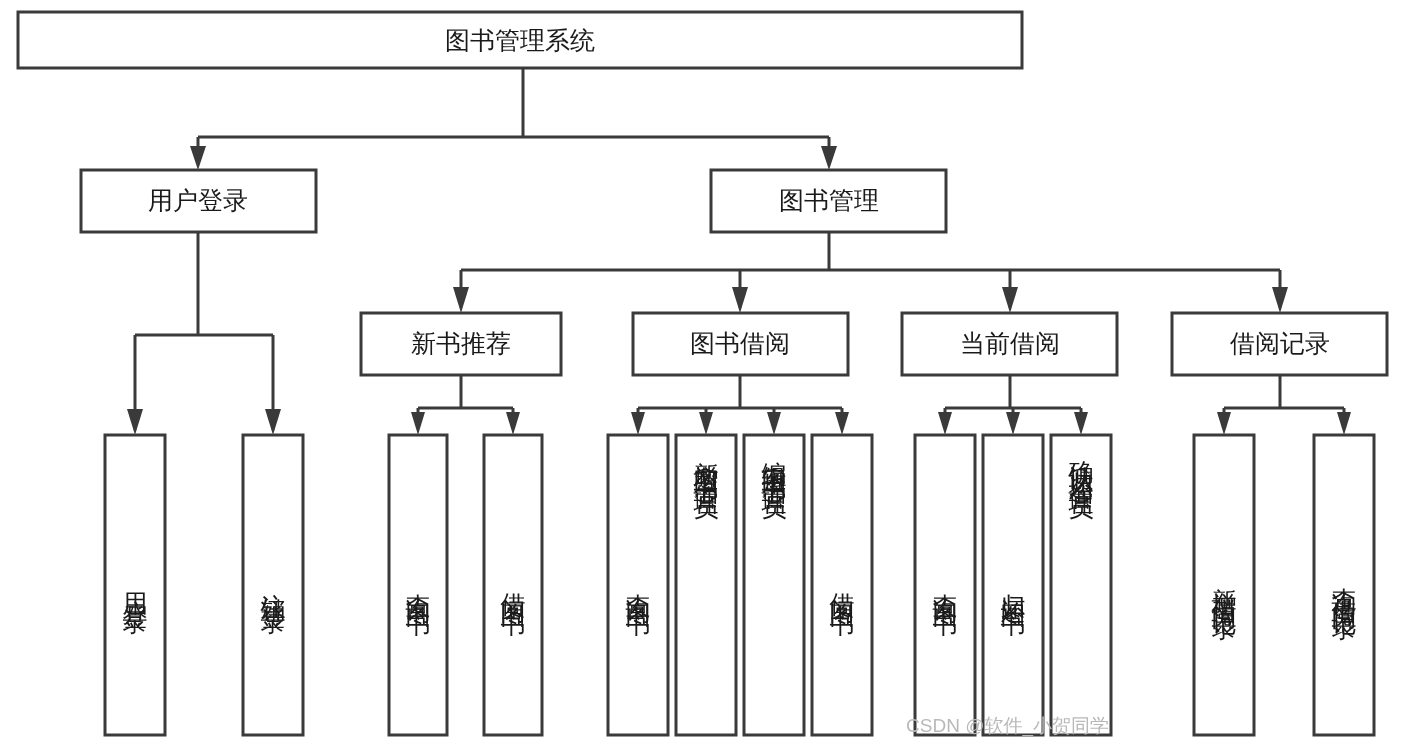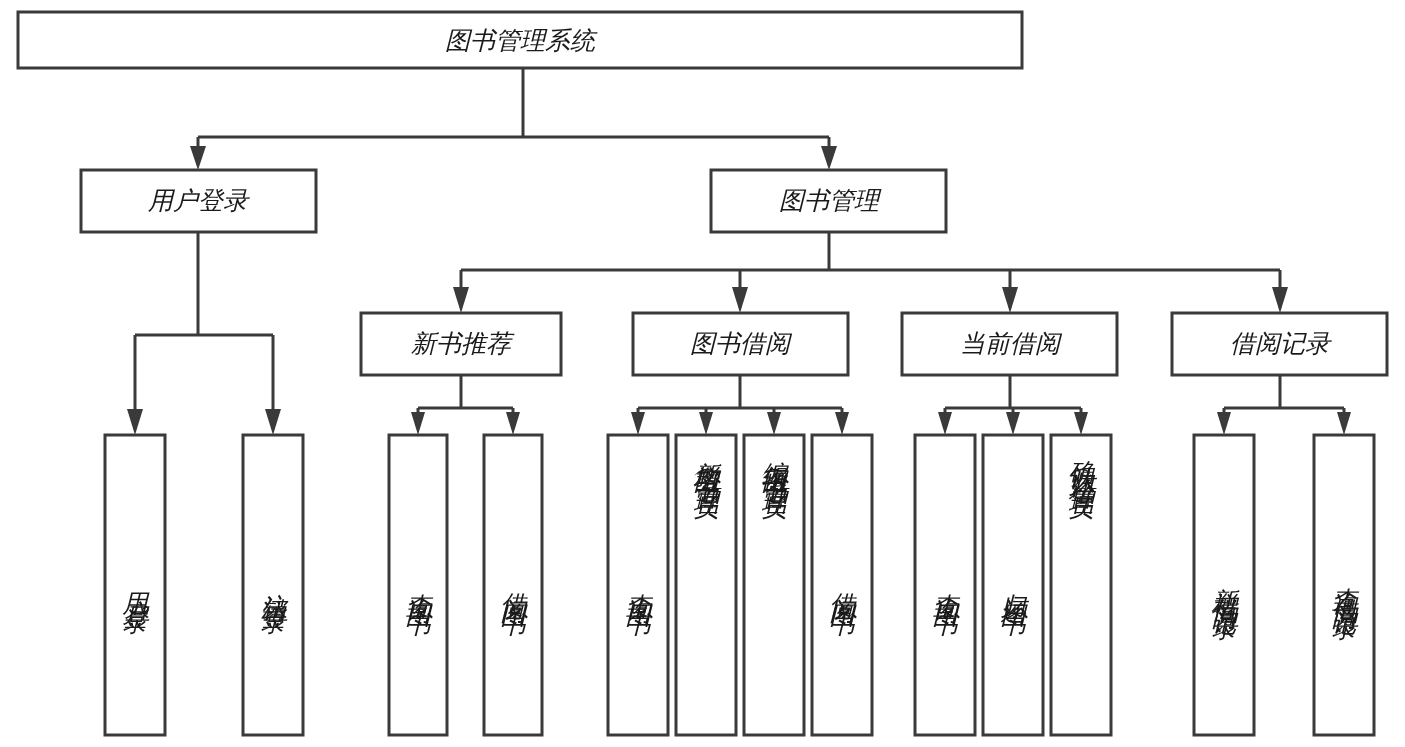--- a/index.html
+++ b/index.html
@@ -1,20 +1,20 @@
 <!DOCTYPE html>
 <html><head>
 <meta charset="utf-8">
 <style>
   html,body{margin:0;padding:0;background:#ffffff;}
   body{
     font-family:"Liberation Sans","DejaVu Sans",sans-serif;
     width:1405px;height:747px;overflow:hidden;
   }
-  #diagram-root{position:relative;width:1123px;height:747px;background:#ffffff;font-style:italic;}
+  #diagram-root{position:relative;width:1123px;height:747px;background:#ffffff;}
   svg.canvas{position:absolute;left:0;top:0;width:1405px;height:747px;}
   .node-box{fill:#ffffff;stroke:#3a3a3a;stroke-width:3;}
   .connector{stroke:#3a3a3a;stroke-width:3;fill:none;}
   .arrow-head{fill:#3a3a3a;stroke:none;}
   .node-label{
     font-family:"Liberation Sans","DejaVu Sans",sans-serif;
     fill:#1a1a1a;
     text-anchor:middle;
     dominant-baseline:middle;
   }
@@ -213,13 +213,14 @@
     </div>
 
     <div style="position:absolute;left:1194px;top:435px;width:60px;height:300px;display:flex;align-items:center;justify-content:center;">
       <span style="writing-mode:vertical-rl;text-orientation:upright;font-size:25px;color:#1a1a1a;letter-spacing:6px;line-height:1;">新增借阅记录</span>
     </div>
     <div style="position:absolute;left:1314px;top:435px;width:60px;height:300px;display:flex;align-items:center;justify-content:center;">
       <span style="writing-mode:vertical-rl;text-orientation:upright;font-size:25px;color:#1a1a1a;letter-spacing:6px;line-height:1;">查询借阅记录</span>
     </div>
   </div>
 
+  <div class="watermark">CSDN @软件_小贺同学</div>
 </div>
 
 </body></html>

